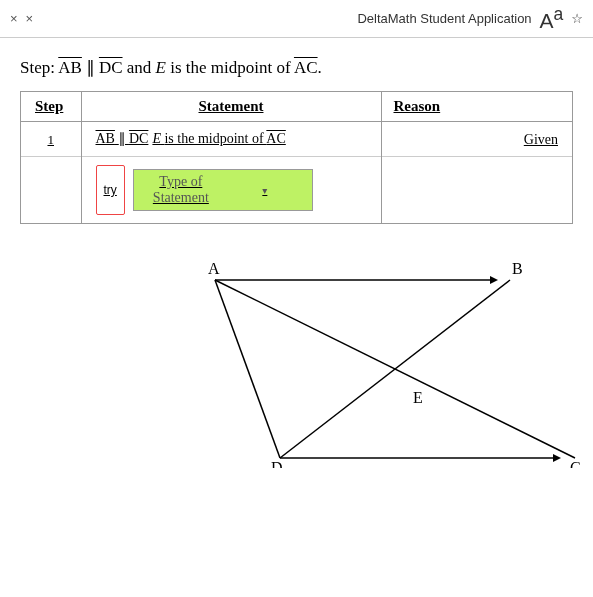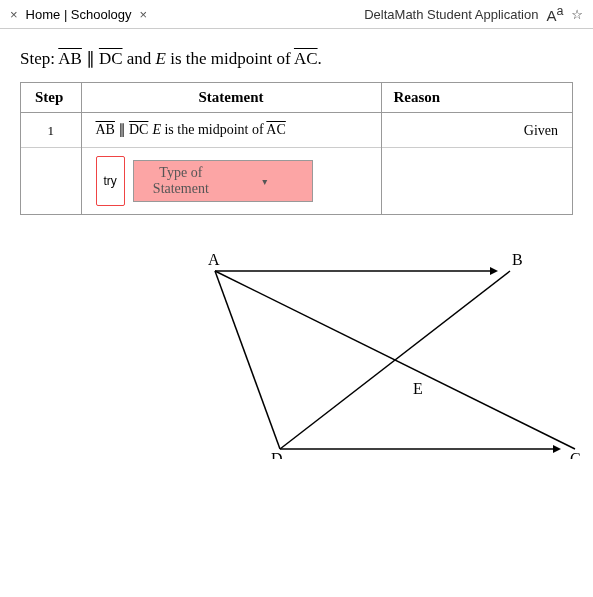--- a/index.html
+++ b/index.html
@@ -70,20 +70,21 @@
     .proof-table-container {
       border: 1px solid #999;
       display: inline-block;
       width: 100%;
       margin-bottom: 16px;
     }
 
     .proof-table {
       width: 100%;
       border-collapse: collapse;
+      text-decoration: underline;
     }
 
     .proof-table thead tr th {
       padding: 6px 14px;
       font-size: 15px;
       font-weight: bold;
       text-align: left;
       border-bottom: 1px solid #999;
     }
     .proof-table thead tr th:first-child {
@@ -145,21 +146,21 @@
       border-radius: 2px;
     }
 
     .statement-dropdown {
       display: inline-flex;
       align-items: center;
       border: 1px solid #999;
       padding: 4px 8px;
       font-size: 14px;
       font-family: Georgia, serif;
-      background: #fca5a5;
+      background: #bef264;
       cursor: pointer;
       min-width: 180px;
     }
     .statement-dropdown span {
       flex: 1;
       color: #555;
     }
     .dropdown-arrow {
       font-size: 10px;
       color: #555;
@@ -185,26 +186,25 @@
       top: 0;
       left: 0;
     }
   </style>
 </head>
 <body>
 
 <div class="top-bar">
   <div class="top-bar-left">
     <span class="close-x">×</span>
-    <span class="tab-home">Home | Schoology</span>
     <span class="close-x">×</span>
   </div>
   <div class="top-bar-right">
     <span>DeltaMath Student Application</span>
-    <span style="font-size:15px;">A<sup>a</sup></span>
+    <span style="font-size:21px;">A<sup>a</sup></span>
     <span>☆</span>
   </div>
 </div>
 
 <div class="content">
 
   
   <div class="given-line">
     <span>Step: </span><span class="overline">AB</span>
     <span> ∥ </span><span class="overline">DC</span>

